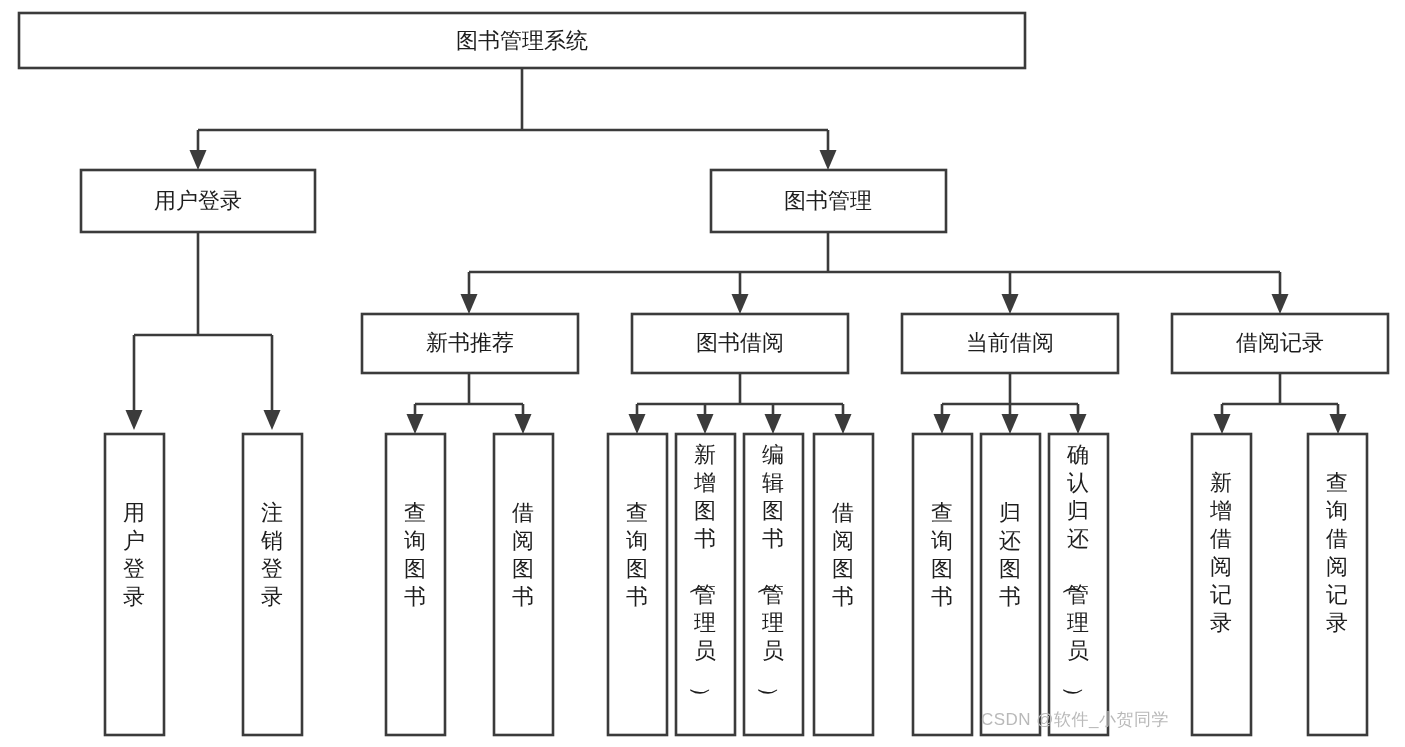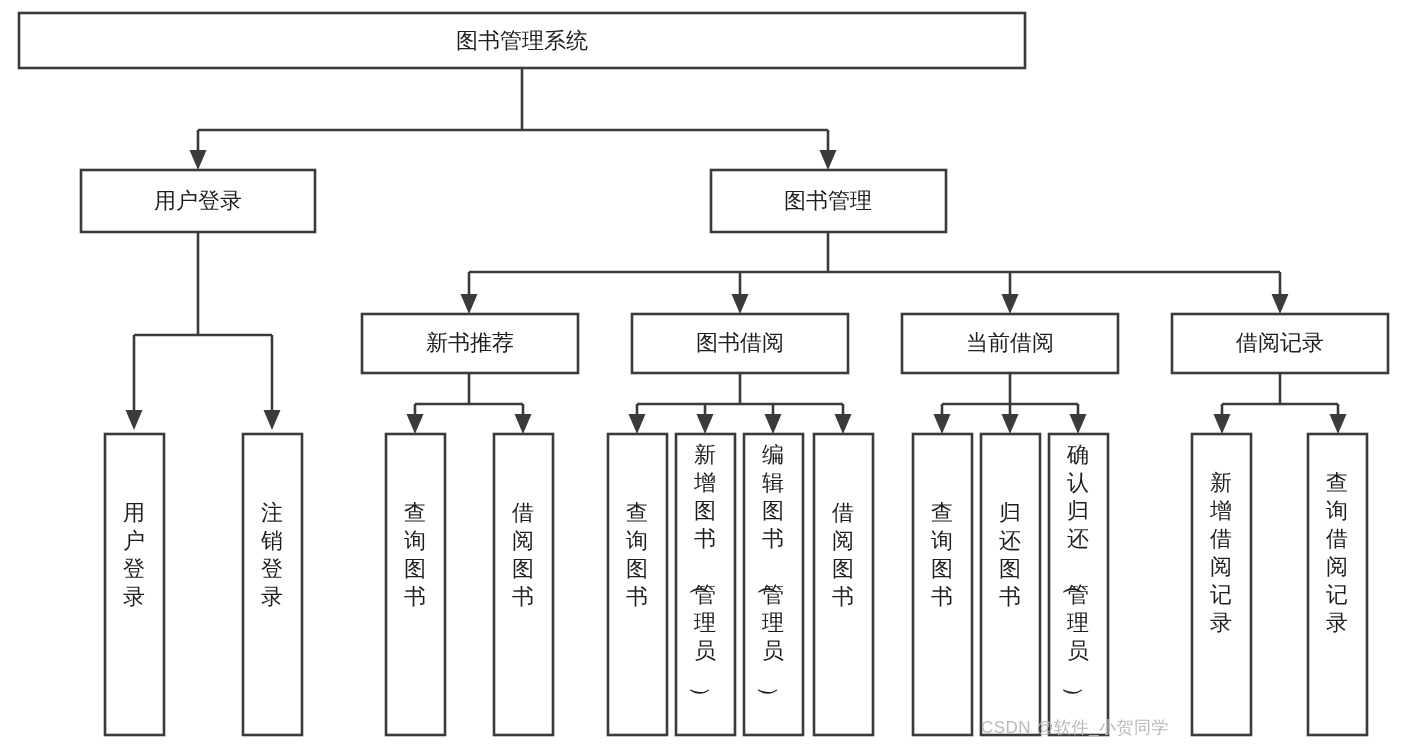--- a/index.html
+++ b/index.html
@@ -51,21 +51,21 @@
   }
   .node-label-v {
     font-family: "Liberation Sans", "DejaVu Sans", sans-serif;
     font-size: 22px;
     fill: #1d1d1d;
     text-anchor: middle;
   }
   .watermark-text {
     position: absolute;
     right: 10px;
-    bottom: 8px;
+    bottom: 16px;
     font-family: "Liberation Sans", "DejaVu Sans", sans-serif;
     font-size: 17px;
     color: #b9b9b9;
     white-space: nowrap;
     letter-spacing: 0.5px;
     pointer-events: none;
     user-select: none;
   }
 </style>
 </head>

